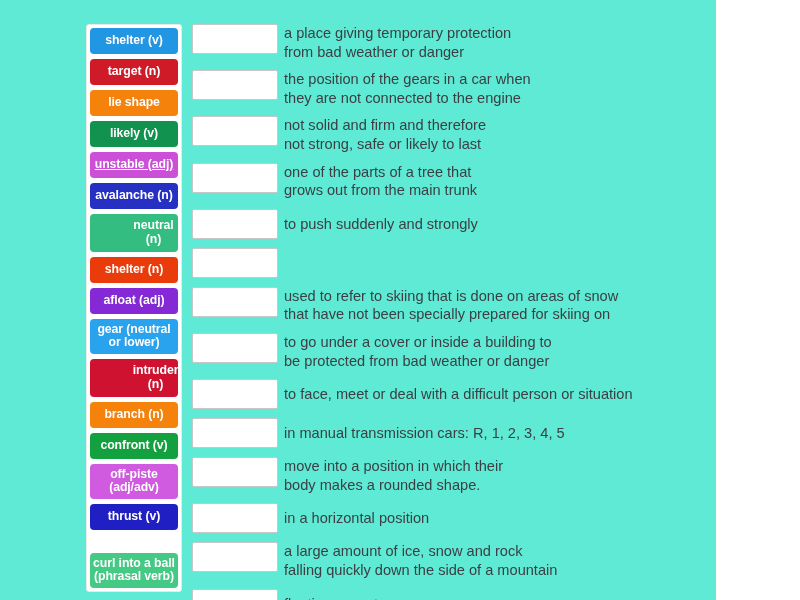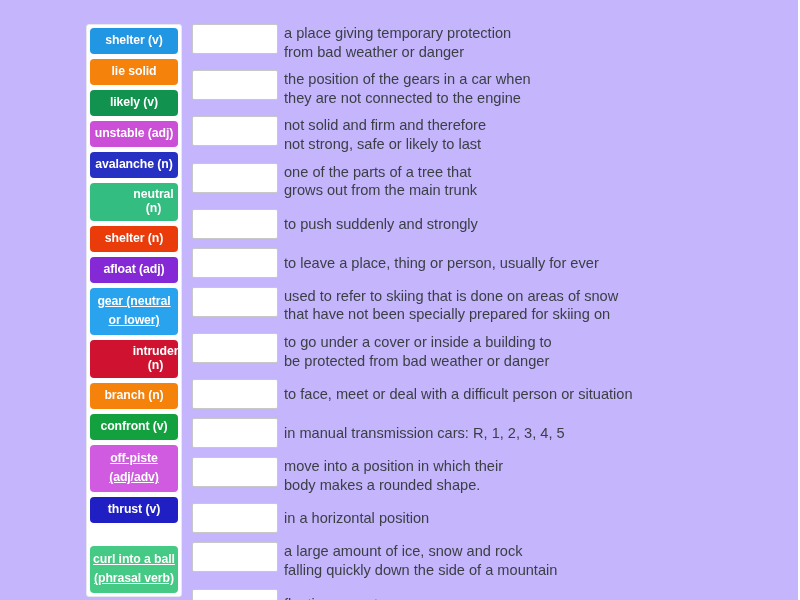--- a/index.html
+++ b/index.html
@@ -7,23 +7,23 @@
   html, body {
     margin: 0; padding: 0;
     width: 800px; height: 600px;
     background: #ffffff;
     font-family: "Liberation Sans", sans-serif;
     overflow: hidden;
   }
 
   #app {
     position: relative;
-    width: 798px;
+    width: 716px;
     height: 600px;
-    background: #c4b5fd;
+    background: #5eead4;
   }
 
   
   .tiles-panel {
     position: absolute;
     left: 86px;
     top: 24px;
     width: 96px;
     padding: 3px 3px;
     border: 1px solid #e9e9e9;
@@ -46,21 +46,21 @@
     text-align: center;
     display: flex;
     align-items: center;
     justify-content: center;
     padding: 5px 3px 6px 3px;
     cursor: move;
     letter-spacing: -0.1px;
     text-shadow: 0 0 1px rgba(0,0,0,0.08);
     user-select: none;
   }
-  .tile.two-line { line-height: 19px; padding: 4px 2px 5px 2px; text-decoration: underline; }
+  .tile.two-line { line-height: 13px; padding: 4px 2px 5px 2px; }
 
   
   .rows {
     position: absolute;
     left: 192px;
     top: 24px;
     width: 600px;
   }
 
   .row {
@@ -89,23 +89,24 @@
   }
   .row.one-line .definition { padding-top: 6px; }
 </style>
 </head>
 <body>
 
 <div id="app">
 
   <div class="tiles-panel" id="tiles-panel">
       <div class="tile" style="background: rgb(33, 150, 227); white-space: pre-line;">shelter (v)</div>
-      <div class="tile" style="background: rgb(245, 130, 11); white-space: pre-line;">lie solid</div>
+      <div class="tile" style="background: rgb(207, 27, 40); white-space: pre-line;">target (n)</div>
+      <div class="tile" style="background: rgb(245, 130, 11); white-space: pre-line;">lie shape</div>
       <div class="tile" style="background: rgb(18, 146, 79); white-space: pre-line;">likely (v)</div>
-      <div class="tile" style="background: rgb(204, 79, 216); white-space: pre-line;">unstable (adj)</div>
+      <div class="tile" style="background: rgb(204, 79, 216); white-space: pre-line; text-decoration: underline;">unstable (adj)</div>
       <div class="tile" style="background: rgb(38, 49, 196); white-space: pre-line;">avalanche (n)</div>
       <div class="tile" style="background: rgb(51, 189, 129); white-space: pre-line; padding-left: 42px;">neutral (n)</div>
       <div class="tile" style="background: rgb(234, 60, 11); white-space: pre-line;">shelter (n)</div>
       <div class="tile" style="background: rgb(133, 40, 214); white-space: pre-line;">afloat (adj)</div>
       <div class="tile two-line" style="background: rgb(42, 163, 239); white-space: pre-line;">gear (neutral
 or lower)</div>
       <div class="tile" style="background: rgb(207, 18, 48); white-space: pre-line; padding-left: 46px;">intruder (n)</div>
       <div class="tile" style="background: rgb(245, 130, 11); white-space: pre-line;">branch (n)</div>
       <div class="tile" style="background: rgb(19, 160, 63); white-space: pre-line;">confront (v)</div>
       <div class="tile two-line" style="background: rgb(208, 90, 224); white-space: pre-line;">off-piste
@@ -135,21 +136,20 @@
         <div class="drop-box"></div>
         <div class="definition">one of the parts of a tree that
 grows out from the main trunk</div>
       </div>
       <div class="row one-line">
         <div class="drop-box"></div>
         <div class="definition">to push suddenly and strongly</div>
       </div>
       <div class="row one-line">
         <div class="drop-box"></div>
-        <div class="definition">to leave a place, thing or person, usually for ever</div>
       </div>
       <div class="row">
         <div class="drop-box"></div>
         <div class="definition">used to refer to skiing that is done on areas of snow
 that have not been specially prepared for skiing on</div>
       </div>
       <div class="row">
         <div class="drop-box"></div>
         <div class="definition">to go under a cover or inside a building to
 be protected from bad weather or danger</div>

